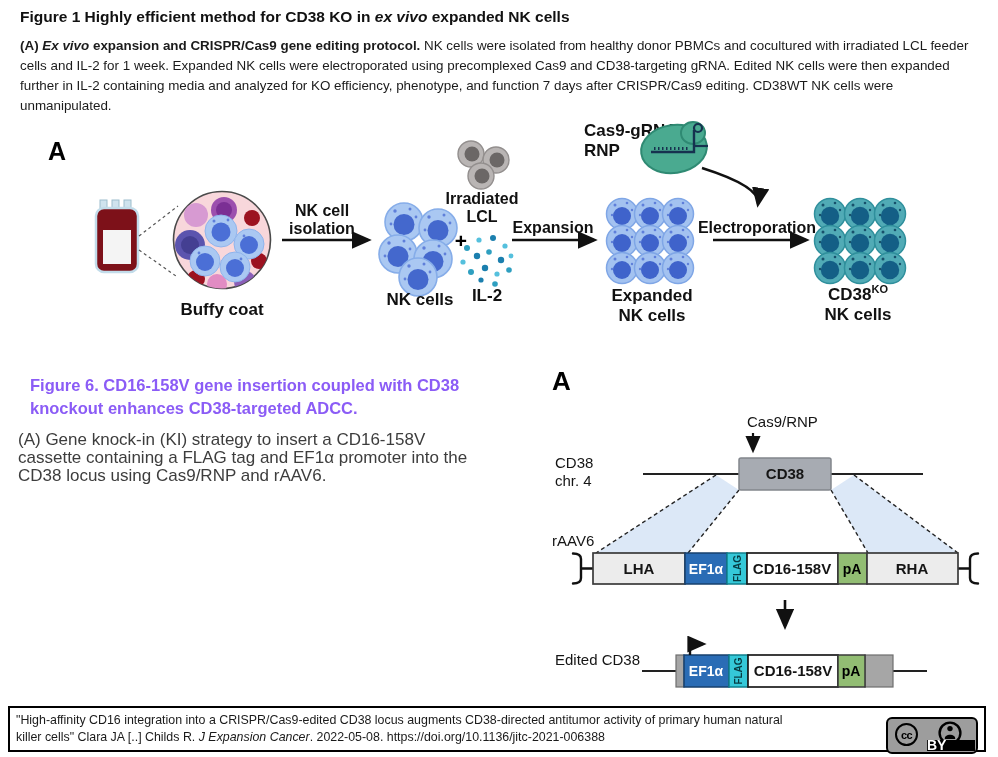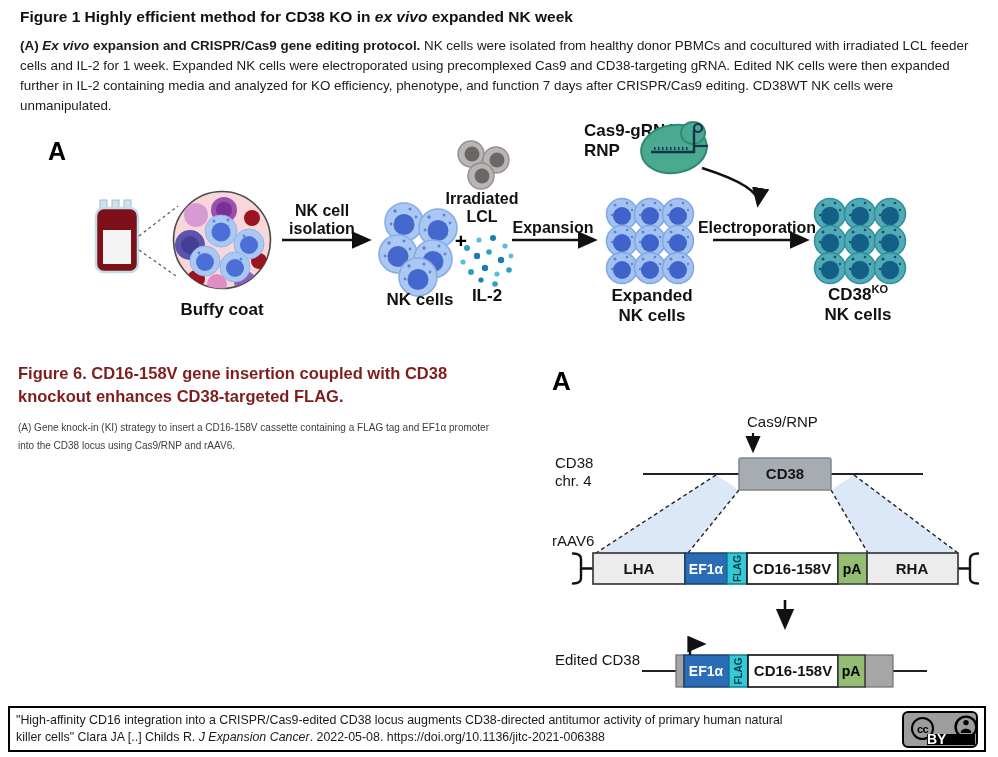--- a/index.html
+++ b/index.html
@@ -4,40 +4,40 @@
 <style>
   html,body{margin:0;padding:0;background:#fff;}
   body{width:998px;height:757px;position:relative;font-family:"Liberation Sans",sans-serif;color:#111;overflow:hidden;}
   .abs{position:absolute;}
   #fig1-title{left:20px;top:8px;font-size:15.5px;font-weight:bold;margin:0;}
   #fig1-title i{font-style:italic;}
   #fig1-caption{left:20px;top:36px;width:962px;font-size:13.4px;line-height:20px;margin:0;color:#1b1b1b;}
   #fig1-caption b i{font-style:italic;}
   #fig1-svg{left:0;top:118px;}
   #fig6-block{left:18px;top:362px;width:500px;}
-  #fig6-title{font-size:16.5px;font-weight:bold;line-height:22.5px;margin:0;color:#7f1d1d;}
-  #fig6-caption{font-size:10px;line-height:18px;margin:12px 0 0 0;color:#3d3d3d;width:474px;}
+  #fig6-title{font-size:16.5px;font-weight:bold;line-height:22.5px;margin:12px;color:#8b5cf6;}
+  #fig6-caption{font-size:17px;line-height:18px;margin:12px 0 0 0;color:#3d3d3d;width:474px;}
   #fig6-svg{left:530px;top:358px;}
   svg text{font-family:"Liberation Sans",sans-serif;}
   .dlab{font-size:17px;font-weight:bold;fill:#111;}
   .dlab2{font-size:16px;font-weight:bold;fill:#111;}
   .glab{font-size:15px;fill:#151515;}
   .gbold{font-size:15px;font-weight:bold;fill:#151515;}
   #footer-box{left:8px;top:706px;width:978px;height:46px;border:2px solid #000;box-sizing:border-box;background:#fff;}
   #footer-text{position:absolute;left:6px;top:4px;width:865px;font-size:12.4px;line-height:16.5px;margin:0;color:#1a1a1a;}
   #footer-text i{font-style:italic;}
-  #cc-badge{position:absolute;right:6px;top:3px;width:76px;height:37px;border:2.5px solid #000;border-radius:6px;background:#9d9d9d;box-sizing:border-box;}
+  #cc-badge{position:absolute;right:6px;top:9px;width:92px;height:37px;border:2.5px solid #000;border-radius:6px;background:#9d9d9d;box-sizing:border-box;}
   .cc-circle{position:absolute;left:7px;top:4px;width:23px;height:23px;border:2.5px solid #000;border-radius:50%;display:flex;align-items:center;justify-content:center;font-weight:bold;font-size:11px;letter-spacing:-0.5px;color:#000;box-sizing:border-box;}
   .by-circle{position:absolute;left:50px;top:2px;width:24px;height:24px;}
   .by-strip{position:absolute;right:1px;bottom:1px;width:48px;height:11px;background:#000;color:#fff;font-size:14px;font-weight:bold;text-align:left;line-height:11px;}
 </style>
 </head>
 <body>
 
-<h1 class="abs" id="fig1-title"><span>Figure 1 Highly efficient method for CD38 KO in </span><i>ex vivo</i><span> expanded NK week</span></h1>
+<h1 class="abs" id="fig1-title"><span>Figure 1 Highly efficient method for CD38 KO in </span><i>ex vivo</i><span> expanded NK cells</span></h1>
 
 <p class="abs" id="fig1-caption"><b><span>(A) </span><i>Ex vivo</i><span> expansion and CRISPR/Cas9 gene editing protocol.</span></b><span> NK cells were isolated from healthy donor PBMCs and cocultured with irradiated LCL feeder cells and IL-2 for 1 week. Expanded NK cells were electroporated using precomplexed Cas9 and CD38-targeting gRNA. Edited NK cells were then expanded further in IL-2 containing media and analyzed for KO efficiency, phenotype, and function 7 days after CRISPR/Cas9 editing. CD38WT NK cells were unmanipulated.</span></p>
 
 <svg class="abs" id="fig1-svg" width="998" height="234" viewBox="0 0 998 234">
   <defs>
     <marker id="ah" markerWidth="9" markerHeight="8" refX="6.5" refY="3.5" orient="auto">
       <path d="M0,0 L8,3.5 L0,7 Z" fill="#111"></path>
     </marker>
     <g id="cell-nk">
       <circle r="15.5" fill="#a3c2f0" stroke="#7fa6e6" stroke-width="1.5"></circle>
@@ -212,21 +212,21 @@
       <use href="#cell-ko" transform="translate(890,123)"></use>
     <use href="#cell-ko" transform="translate(830,150)"></use>
       <use href="#cell-ko" transform="translate(860,150)"></use>
       <use href="#cell-ko" transform="translate(890,150)"></use>
     <text x="858" y="182" text-anchor="middle" class="dlab"><tspan>CD38</tspan><tspan dy="-7" font-size="11">KO</tspan></text>
     <text x="858" y="202" text-anchor="middle" class="dlab">NK cells</text>
   </g>
 </svg>
 
 <div class="abs" id="fig6-block">
-  <h2 id="fig6-title"><span>Figure 6. CD16-158V gene insertion coupled with CD38</span><br><span>knockout enhances CD38-targeted FLAG.</span></h2>
+  <h2 id="fig6-title"><span>Figure 6. CD16-158V gene insertion coupled with CD38</span><br><span>knockout enhances CD38-targeted ADCC.</span></h2>
   <p id="fig6-caption">(A) Gene knock-in (KI) strategy to insert a CD16-158V cassette containing a FLAG tag and EF1α promoter into the CD38 locus using Cas9/RNP and rAAV6.</p>
 </div>
 
 <svg class="abs" id="fig6-svg" width="468" height="344" viewBox="0 0 468 344">
 
   <text x="22" y="32" font-size="26" font-weight="bold">A</text>
 
   <g>
     <text x="217" y="69" class="glab">Cas9/RNP</text>
     <line x1="223" y1="75" x2="223" y2="92" stroke="#111" stroke-width="2.2" marker-end="url(#ah)"></line>

